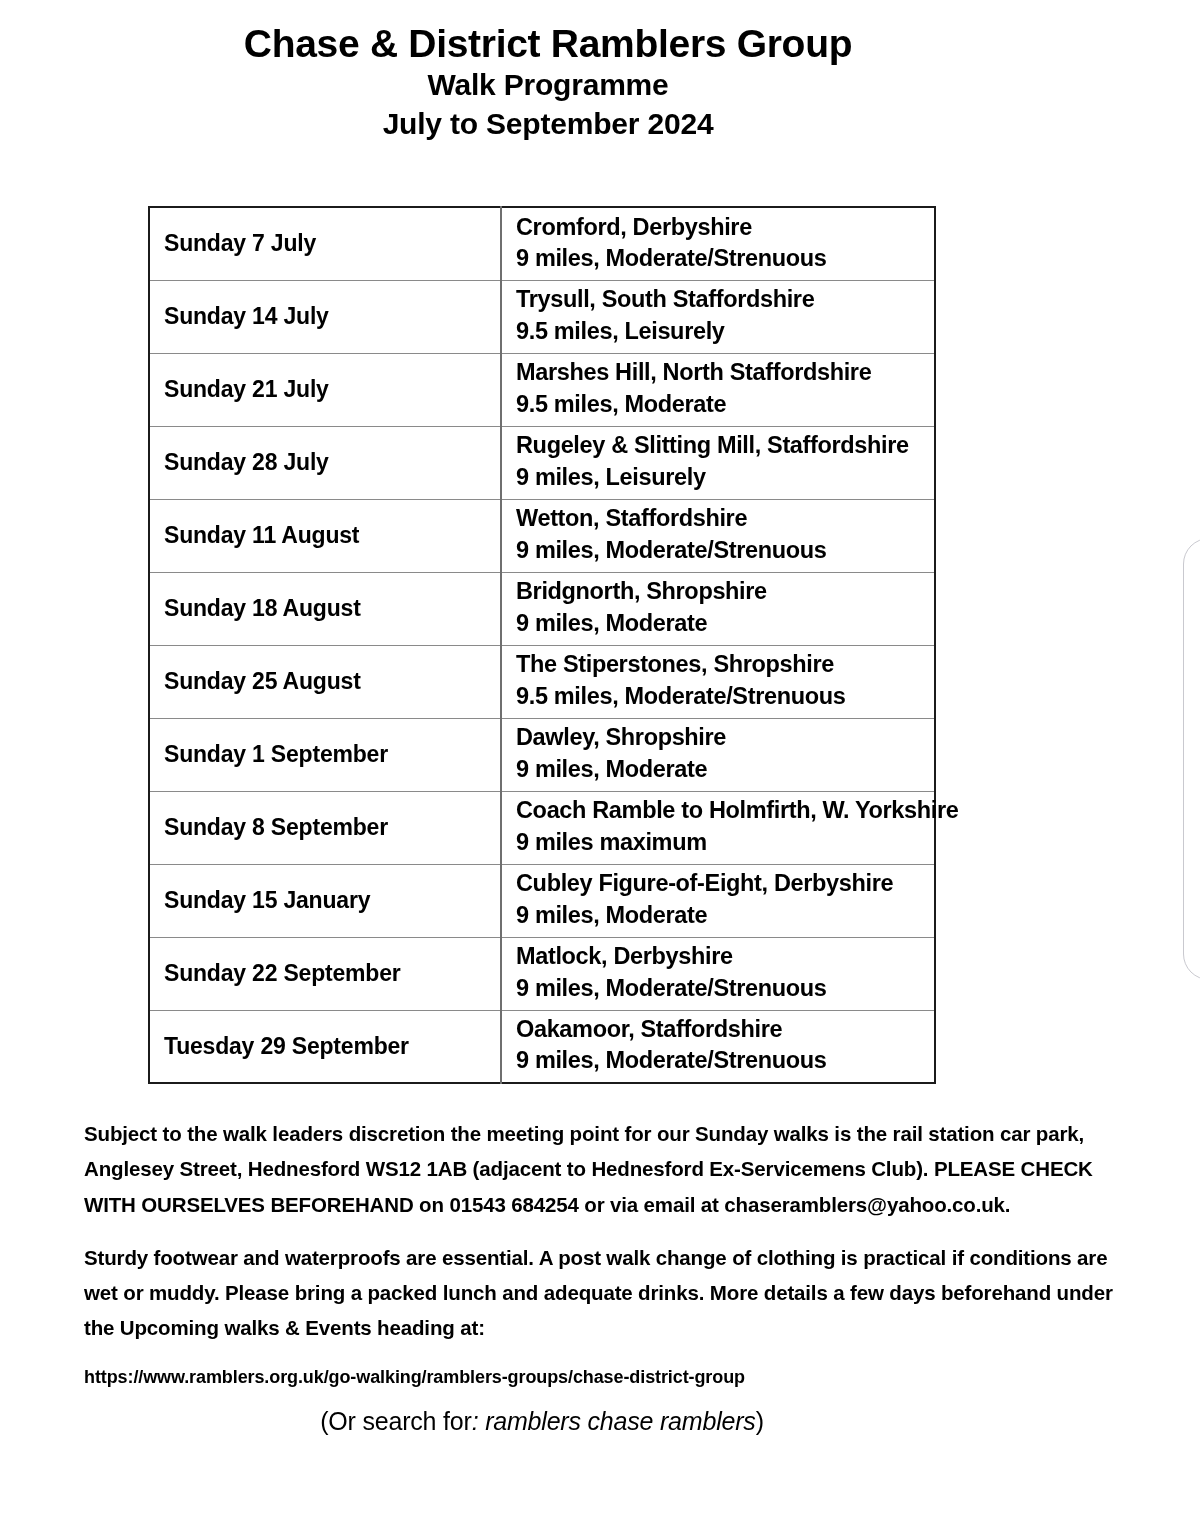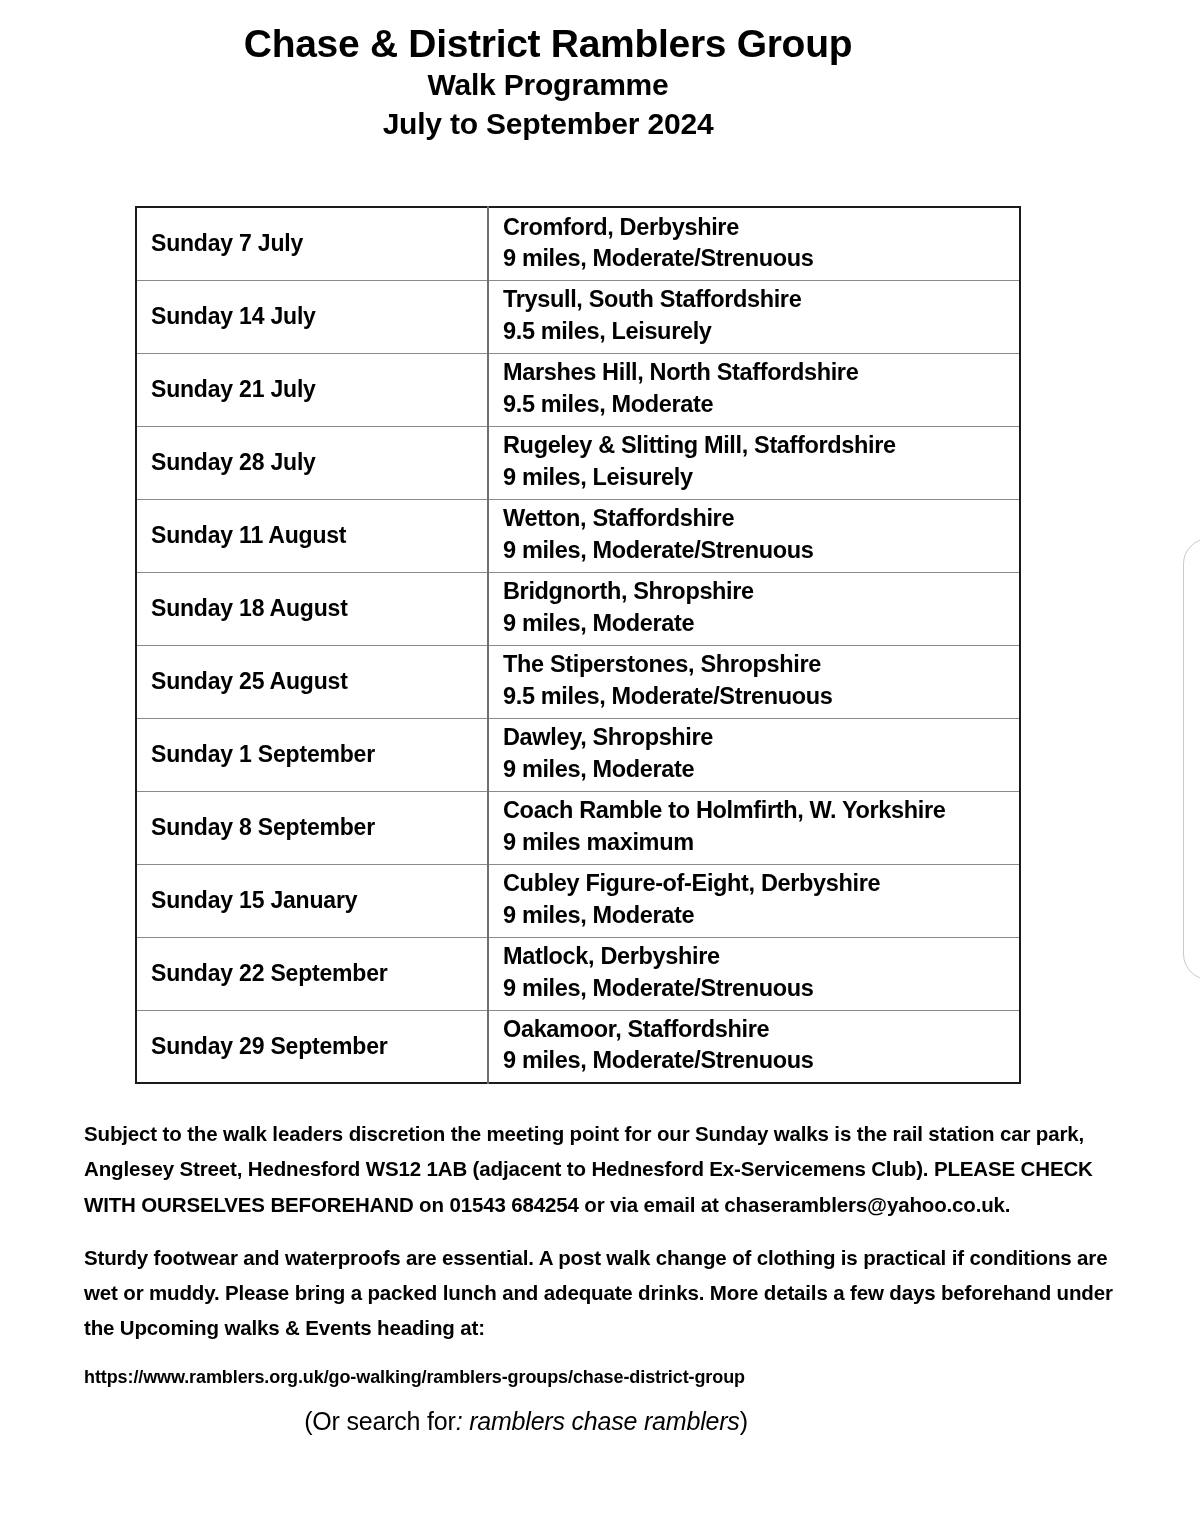--- a/index.html
+++ b/index.html
@@ -52,23 +52,23 @@
   #doc-header .line3 {
     font-size: 30px;
     font-weight: bold;
     line-height: 1.3;
     letter-spacing: -0.2px;
   }
 
   
   #walk-table {
     position: absolute;
-    left: 135px;
+    left: 148px;
     top: 206px;
-    width: 886px;
+    width: 788px;
     border-collapse: collapse;
     table-layout: fixed;
     border: 2px solid #1b1b1b;
   }
   #walk-table td {
     border: 1px solid #8a8a8a;
     padding: 0;
     vertical-align: middle;
     background: #ffffff;
     height: 73px;
@@ -118,21 +118,21 @@
     margin: 0 0 18px 0;
   }
   #website-url {
     font-size: 18px;
     font-weight: bold;
     letter-spacing: -0.1px;
     margin: 6px 0 0 0;
     line-height: 1.5;
   }
   #search-hint {
-    margin: 14px 0 0 0;
+    margin: 14px 0 0 16px;
     text-align: center;
     width: 1052px;
     position: relative;
     left: -84px;
     font-size: 25px;
     line-height: 1.3;
     letter-spacing: -0.2px;
   }
   #search-hint .italic-part {
     font-style: italic;
@@ -222,21 +222,21 @@
         </td>
       </tr>
       <tr>
         <td class="date-cell">Sunday 22 September</td>
         <td class="detail-cell">
           <div class="detail-loc">Matlock, Derbyshire</div>
           <div class="detail-dist">9 miles, Moderate/Strenuous</div>
         </td>
       </tr>
       <tr>
-        <td class="date-cell">Sunday 29 September</td>
+        <td class="date-cell">Tuesday 29 September</td>
         <td class="detail-cell">
           <div class="detail-loc">Oakamoor, Staffordshire</div>
           <div class="detail-dist">9 miles, Moderate/Strenuous</div>
         </td>
       </tr>
     </tbody>
 </table>
 
 <div id="footer-notes">
   <p class="note-para">Subject to the walk leaders discretion the meeting point for our Sunday walks is the rail station car park, Anglesey Street, Hednesford WS12 1AB (adjacent to Hednesford Ex-Servicemens Club). PLEASE CHECK WITH OURSELVES BEFOREHAND on 01543 684254 or via email at chaseramblers@yahoo.co.uk.</p>

